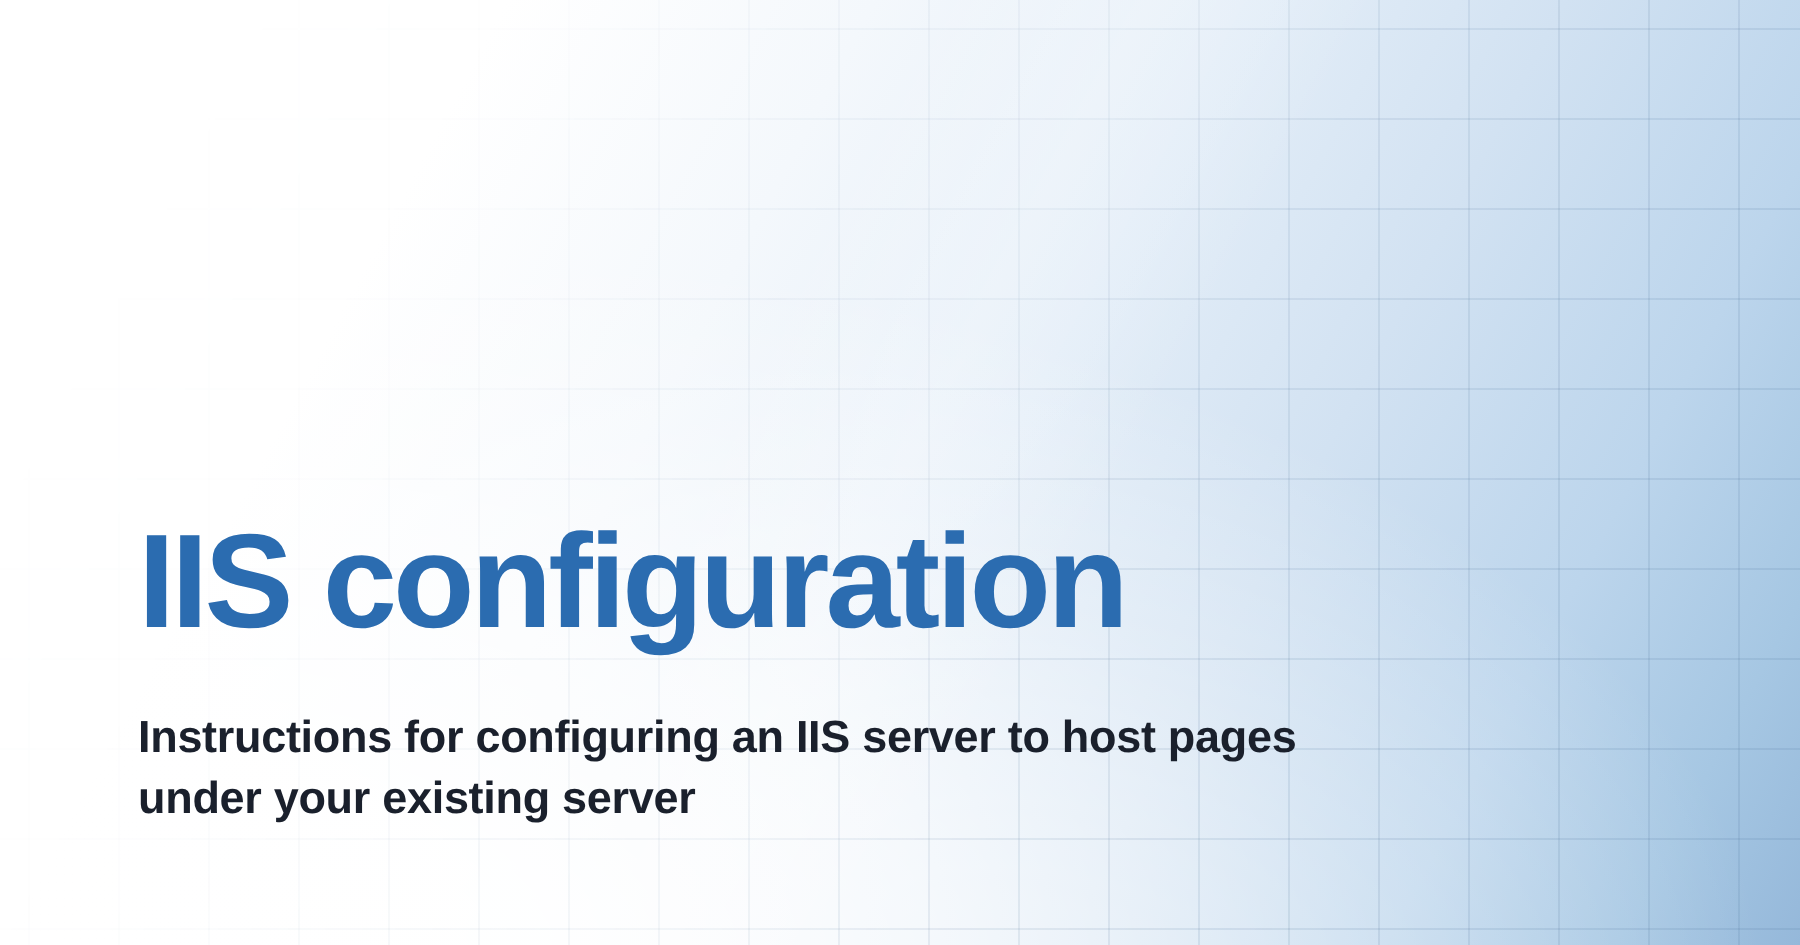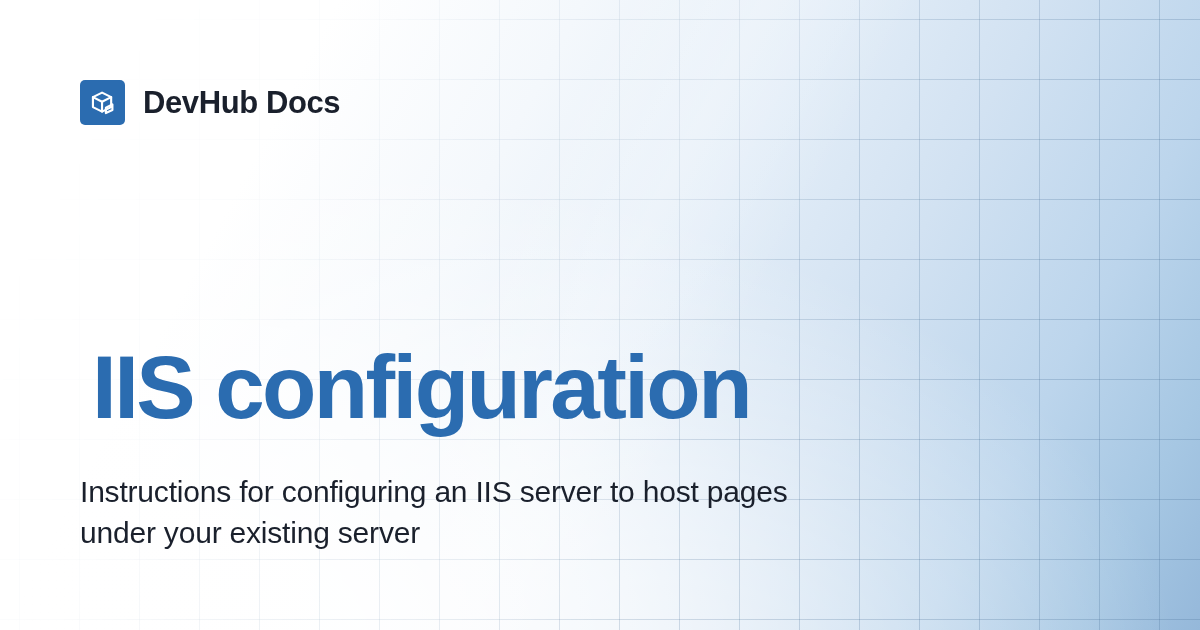--- a/index.html
+++ b/index.html
@@ -141,53 +141,42 @@
   .page-title {
     margin: 12px;
     font-size: 89px;
     font-weight: bold;
     color: #2b6cb0;
     letter-spacing: -2.6px;
     line-height: 1.02;
     white-space: nowrap;
   }
   .page-subtitle {
-    margin: 0;
+    margin: 12px;
     padding-top: 26px;
     max-width: 790px;
     font-size: 30px;
-    font-weight: normal;
+    font-weight: bold;
     color: #1a202c;
     line-height: 1.37;
     letter-spacing: -0.2px;
   }
 </style>
 </head>
 <body>
 
 <div id="og-card">
 
   <div class="bg-gradient"></div>
   <div class="bg-glow"></div>
   <div class="bg-grid"></div>
   <div class="bg-sheen"></div>
 
   <div class="content">
 
-    <div class="brand">
-      <span class="brand-mark">
-        <svg width="27" height="27" viewBox="0 0 24 24" fill="none" stroke="#ffffff" stroke-width="1.9" stroke-linecap="round" stroke-linejoin="round" aria-hidden="true">
-          <path d="M3.5 7.2 L11.6 3.2 L19.7 7.2 L19.7 16.1 L11.6 20.1 L3.5 16.1 Z"></path>
-          <path d="M3.5 7.2 L11.6 11.3 L19.7 7.2"></path>
-          <path d="M11.6 11.3 L11.6 20.1"></path>
-          <path d="M15.0 16.6 L20.8 13.7 L20.8 18.6 L15.0 21.4 Z"></path>
-        </svg>
-      </span>
-      <span class="brand-name">DevHub Docs</span>
-    </div>
 
     <div class="headline-block">
       <h1 class="page-title">IIS configuration</h1>
       <p class="page-subtitle">Instructions for configuring an IIS server to host pages under your existing server</p>
     </div>
 
   </div>
 </div>
 
 </body></html>

